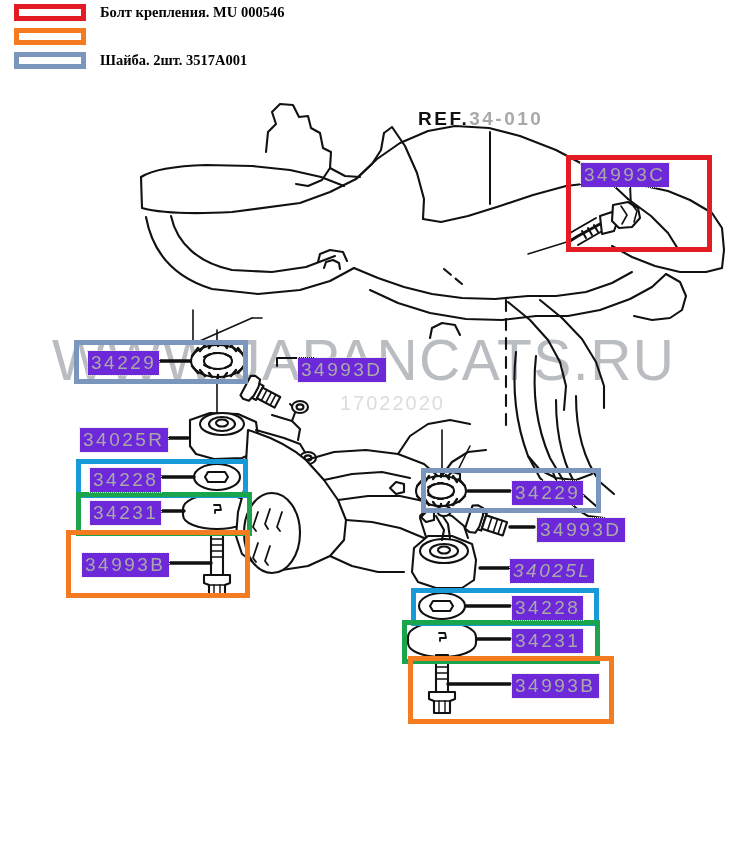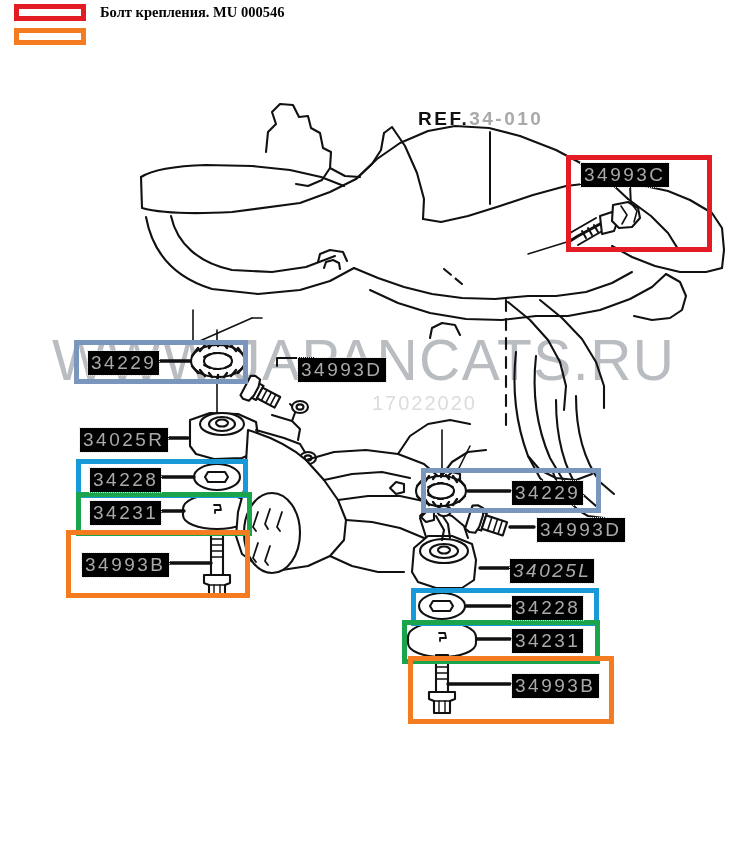--- a/index.html
+++ b/index.html
@@ -28,31 +28,31 @@
   
   .wm{
     position:absolute;
     font-family:"Liberation Sans", sans-serif;
     color:#b9bcc0;
     font-weight:500;
     pointer-events:none;
     white-space:nowrap;
   }
   #wm-main{left:52px;top:327px;font-size:57px;letter-spacing:1.5px;}
-  #wm-date{left:340px;top:392px;font-size:20px;color:#dcdcdc;letter-spacing:2px;margin-left:32px;}
+  #wm-date{left:340px;top:392px;font-size:20px;color:#dcdcdc;letter-spacing:2px;}
 
   
   .pn{
     position:absolute;
     font-family:"Liberation Sans", sans-serif;
     font-size:19px;
     color:#a9a9a9;
     letter-spacing:2.5px;
     white-space:nowrap;
-    background:#000000;
+    background:#6d28d9;
     padding:1px 3px;
     outline:1px dotted #e2e2e2;
   }
   .ref{
     position:absolute;
     font-family:"Liberation Sans", sans-serif;
     font-size:19px;
     letter-spacing:2.5px;
     white-space:nowrap;
     color:#111;
@@ -360,15 +360,19 @@
   <div class="pn" style="left:512px;top:674px;">34993B</div>
 
   <div id="legend">
     <div class="legend-row">
       <div class="swatch" style="border:5px solid #e31b23;"></div>
       <div class="legend-text">Болт крепления. MU 000546</div>
     </div>
     <div class="legend-row">
       <div class="swatch" style="border:5px solid #f47b20;"></div>
     </div>
+    <div class="legend-row">
+      <div class="swatch" style="border:5px solid #7b96bd;"></div>
+      <div class="legend-text">Шайба. 2шт. 3517A001</div>
+    </div>
   </div>
 
 </div>
 
 </body></html>

